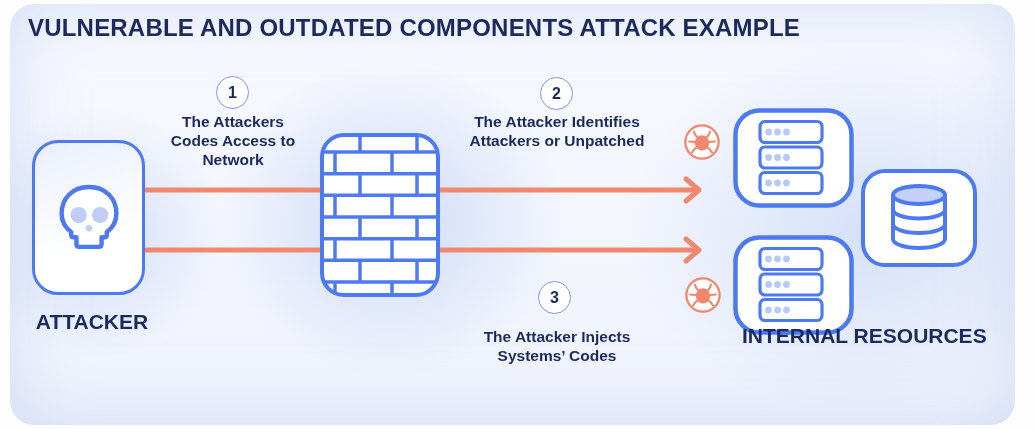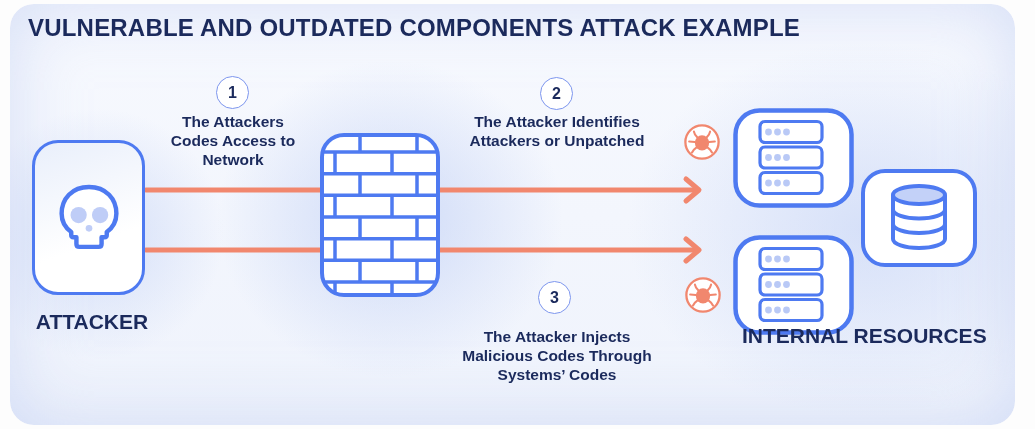--- a/index.html
+++ b/index.html
@@ -164,21 +164,20 @@
   <div class="abs step-text text-2">
     <div>The Attacker Identifies</div>
     <div>Attackers or Unpatched</div>
   </div>
 
   <div class="abs step-circle circle-3">
     <span>3</span>
   </div>
   <div class="abs step-text text-3">
     <div>The Attacker Injects</div>
-    <div>Malicious Codes Through</div>
     <div>Systems’ Codes</div>
   </div>
 
   <svg class="abs bug-1" width="38" height="38" viewBox="0 0 40 40">
     <circle cx="20" cy="20" r="17.5" fill="#ffffff" stroke="#f1876e" stroke-width="2.4"></circle>
     <ellipse cx="20" cy="21" rx="7.5" ry="8" fill="#f1876e"></ellipse>
     <g stroke="#f1876e" stroke-width="2.2" stroke-linecap="round" fill="none">
       <path d="M15 15 Q12 12, 11.5 9"></path>  
         <path d="M25 15 Q28 12, 28.5 9"></path>
       <path d="M12.5 20 L6.5 19.5"></path>     

